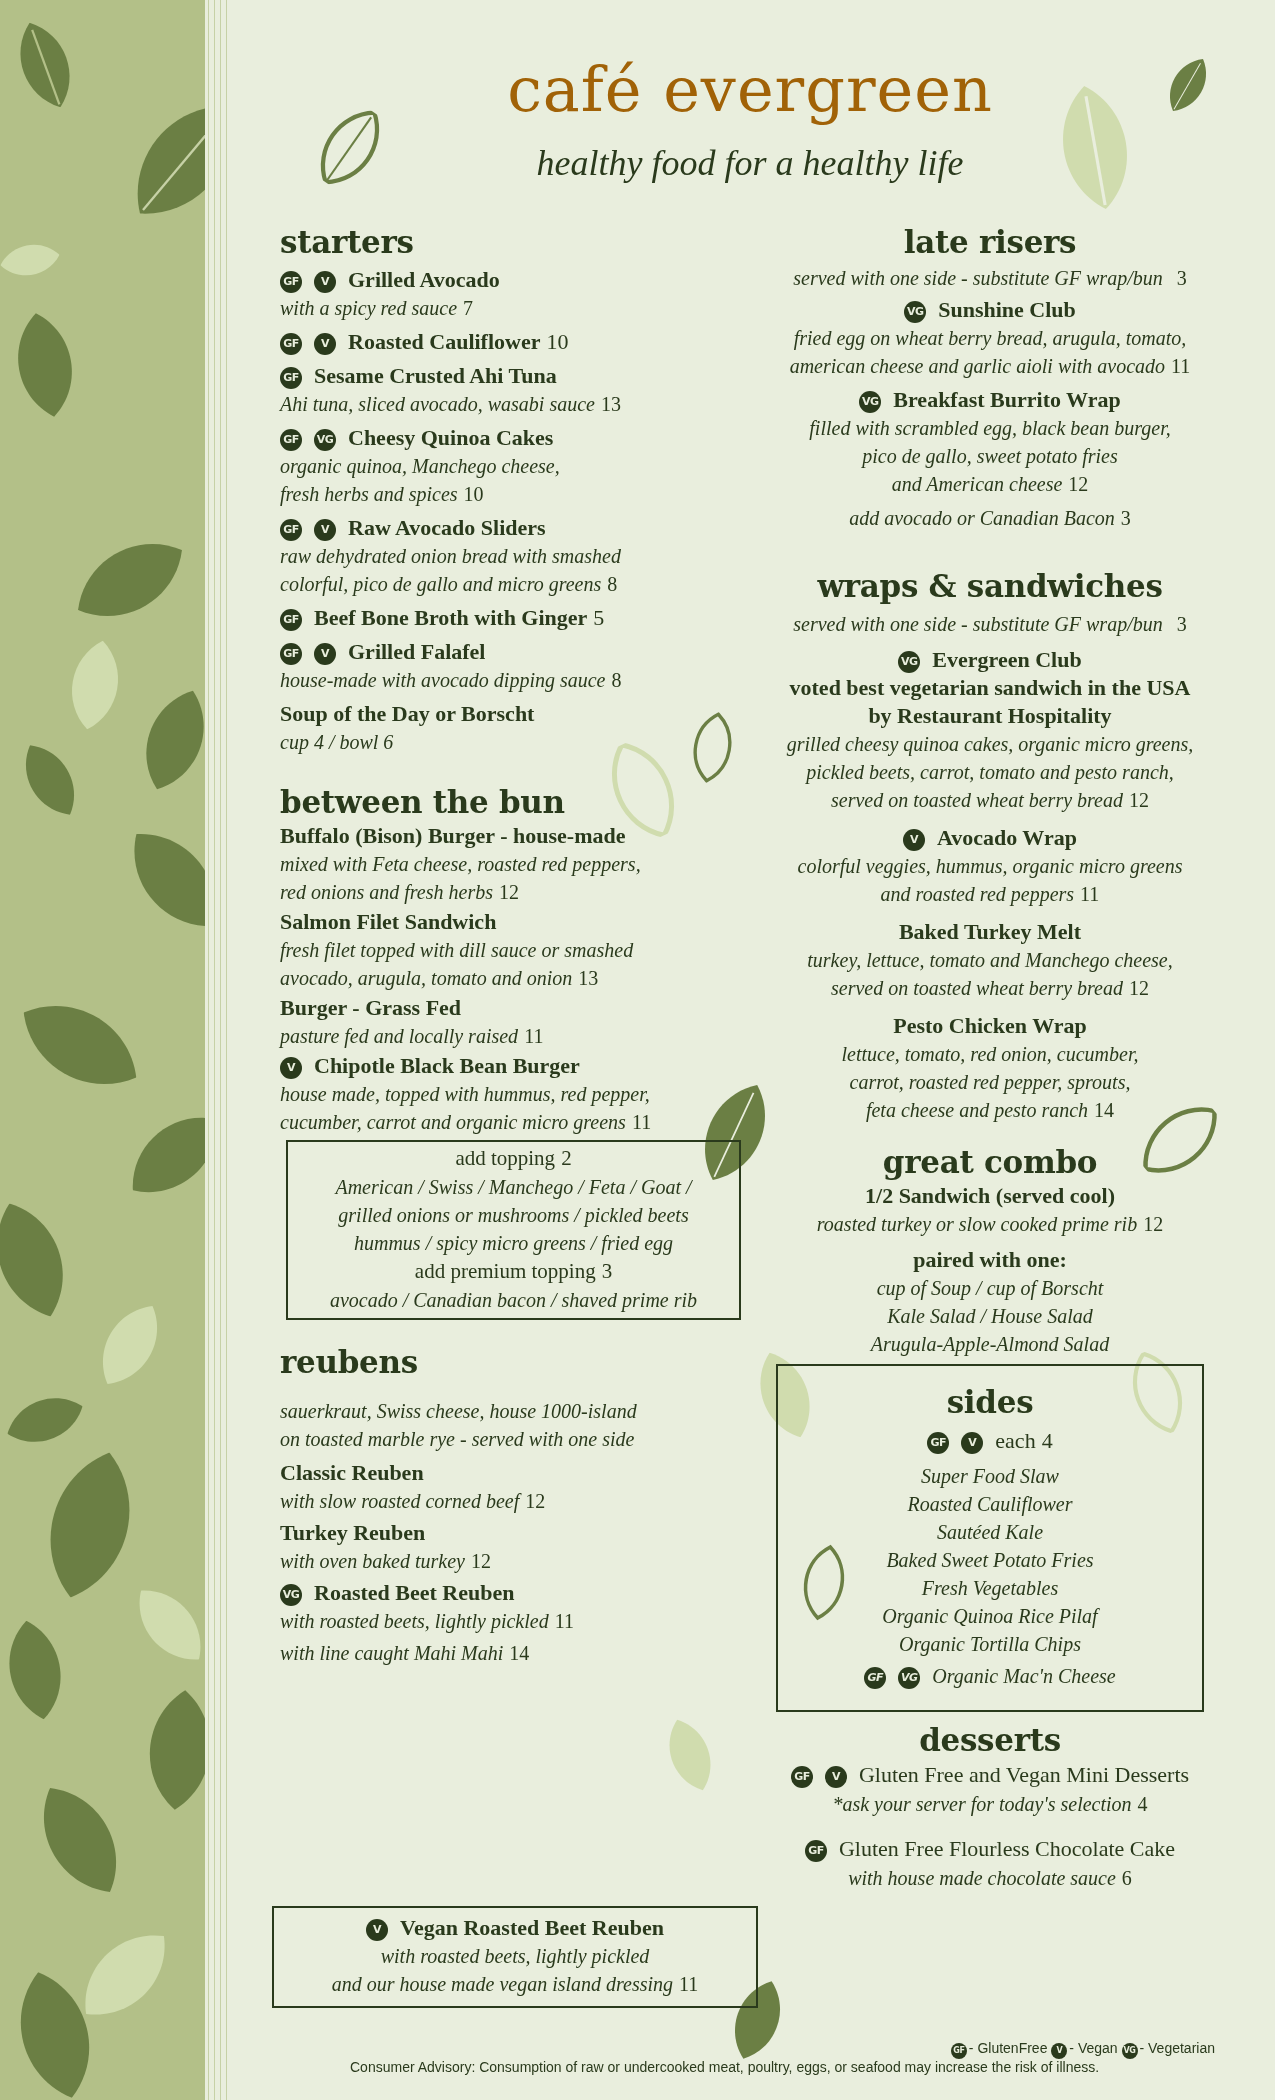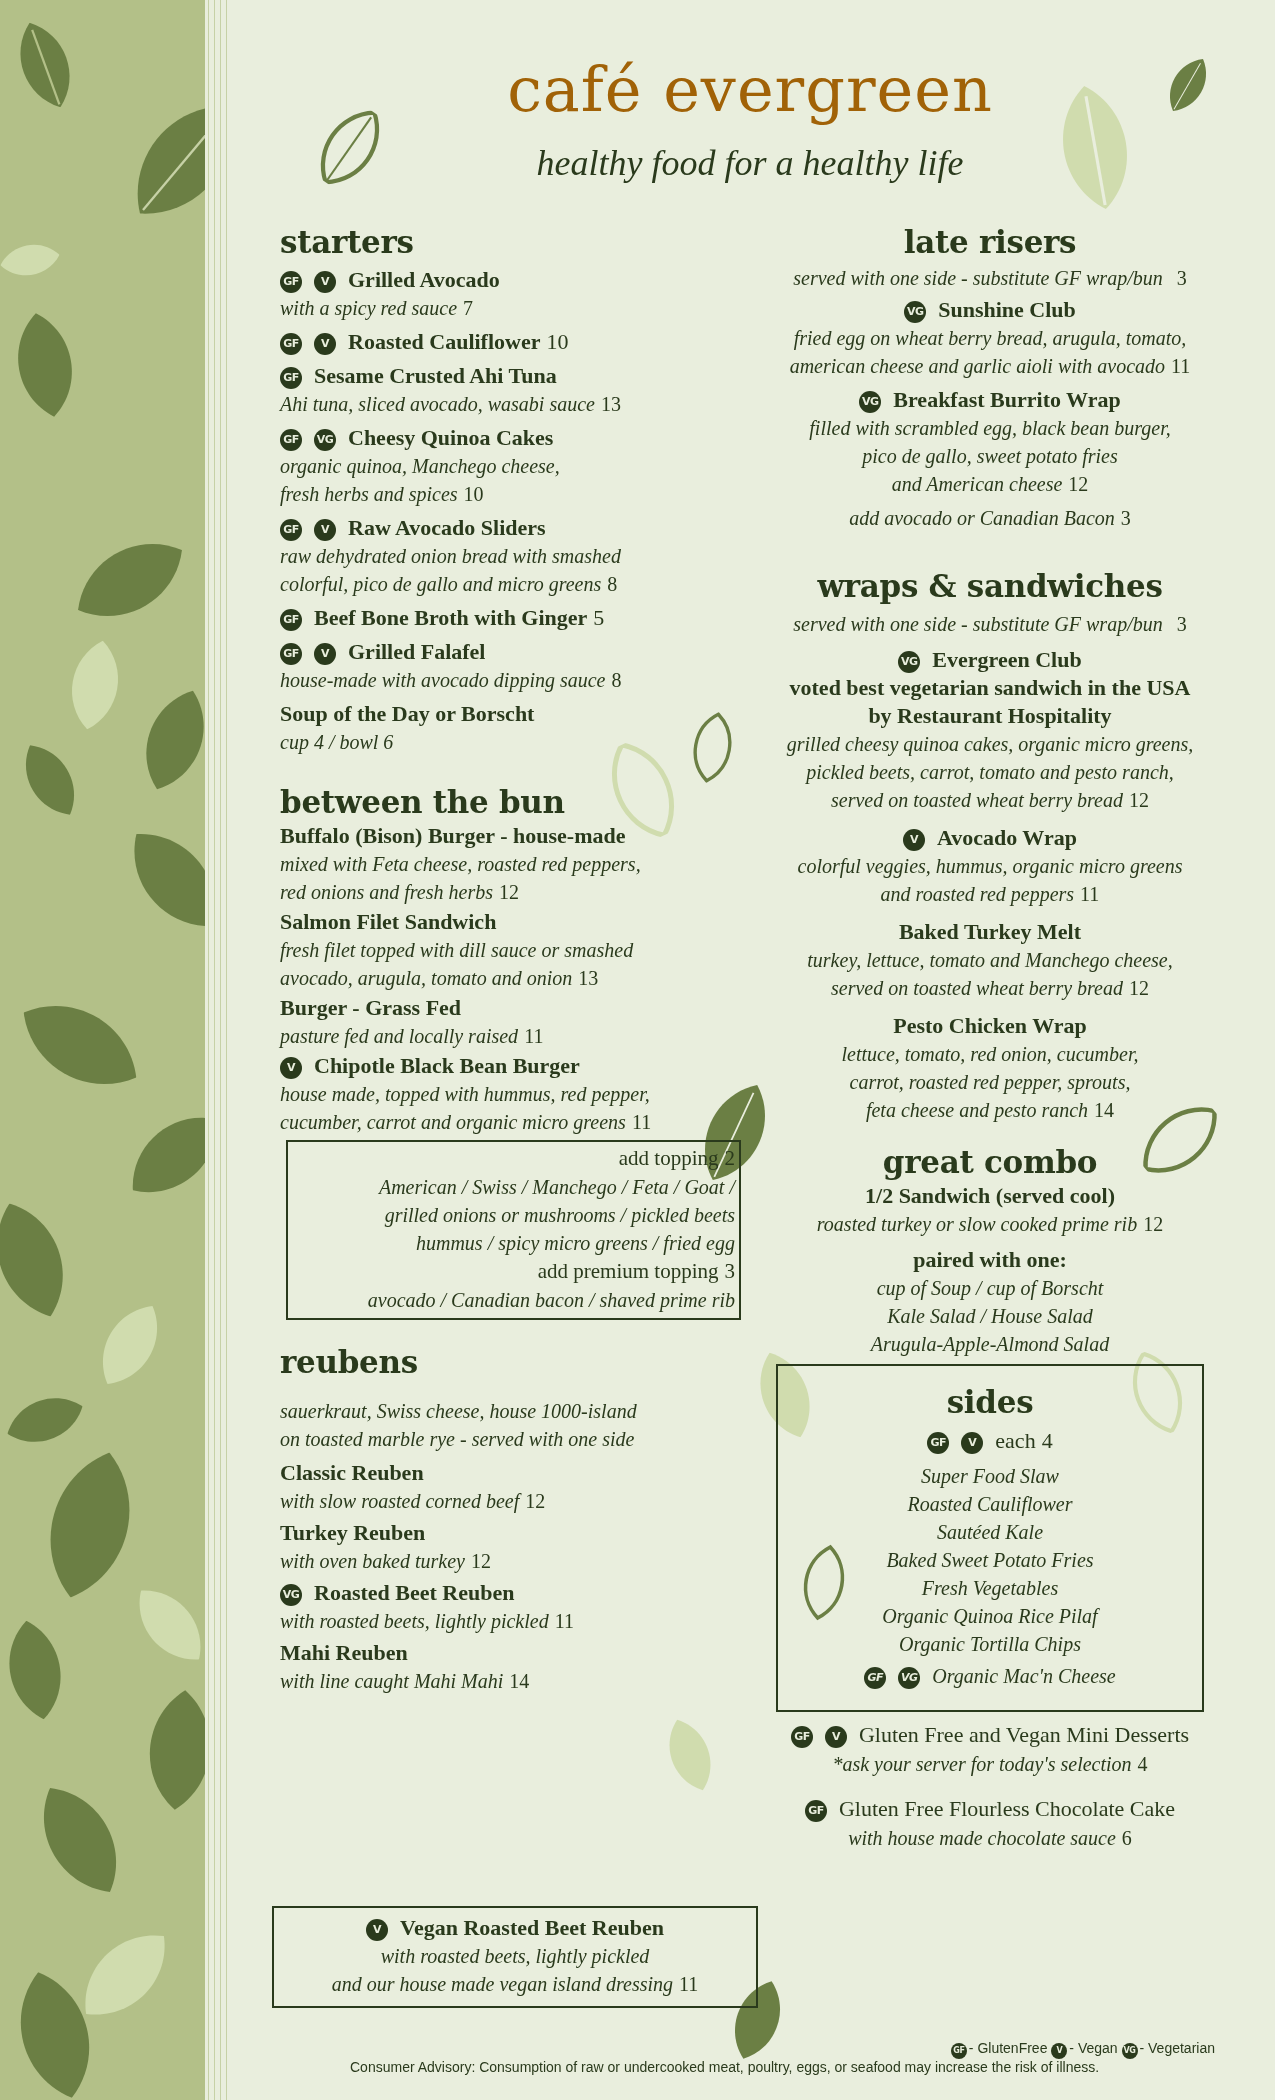--- a/index.html
+++ b/index.html
@@ -27,21 +27,21 @@
   .item-desc { font-family: "Liberation Serif", serif; font-style: italic; font-size: 20px; line-height: 28px; color: #2a3a1c; }
   .price { font-style: normal; margin-left: 6px; }
   .item { margin-bottom: 6px; }
 
   .badge { display: inline-block; width: 22px; height: 22px; border-radius: 50%; background: #2a3a1c; color: #e9eedd;
     font-family: "DejaVu Sans", sans-serif; font-weight: bold; font-size: 11px; line-height: 22px; text-align: center;
     vertical-align: 2px; margin-right: 12px; letter-spacing: -0.5px; }
   .badge.sm { width: 16px; height: 16px; font-size: 8px; line-height: 16px; margin-right: 2px; vertical-align: 0; }
 
   .box { border: 2px solid #2a3a1c; }
-  .topping-box { margin: 4px 0 0 6px; width: 455px; text-align: right; padding: 2px 4px 4px; }
+  .topping-box { margin: 4px 0 0 6px; width: 455px; text-align: center; padding: 2px 4px 4px; }
   .topping-box .plain { font-family: "Liberation Serif", serif; font-size: 21px; line-height: 29px; }
   .vegan-box { position: absolute; left: 272px; top: 1906px; width: 486px; text-align: center; padding: 6px 4px 8px; }
 
   .sides-box { width: 428px; margin: 0 auto; padding: 16px 10px 20px; }
   .center-desc { font-family: "Liberation Serif", serif; font-style: italic; font-size: 20px; line-height: 28px; }
   .plain-lg { font-family: "Liberation Serif", serif; font-size: 22px; line-height: 30px; }
 
   .footer-legend { position: absolute; right: 60px; top: 2040px; font-family: "Liberation Sans", sans-serif; font-size: 14px; color: #2a3a1c; }
   .footer-advisory { position: absolute; left: 350px; top: 2059px; font-family: "Liberation Sans", sans-serif; font-size: 14px; color: #2a3a1c; }
 </style>
@@ -308,21 +308,20 @@
     </div>
     <div class="item" style="margin-bottom:4px">
       <div class="item-name">Turkey Reuben</div>
       <div class="item-desc"><span>with oven baked turkey</span><span class="price">12</span></div>
     </div>
     <div class="item" style="margin-bottom:4px">
       <div class="item-name"><span class="badge">VG</span><span>Roasted Beet Reuben</span></div>
       <div class="item-desc"><span>with roasted beets, lightly pickled</span><span class="price">11</span></div>
     </div>
     <div class="item">
-      <div class="item-name">Mahi Reuben</div>
       <div class="item-desc"><span>with line caught Mahi Mahi</span><span class="price">14</span></div>
     </div>
   </section>
 </div>
 
 <div class="box vegan-box">
   <div class="item-name"><span class="badge">V</span><span>Vegan Roasted Beet Reuben</span></div>
   <div class="item-desc">with roasted beets, lightly pickled</div>
   <div class="item-desc"><span>and our house made vegan island dressing</span><span class="price">11</span></div>
 </div>
@@ -392,20 +391,21 @@
     <div class="center-desc">Roasted Cauliflower</div>
     <div class="center-desc">Sautéed Kale</div>
     <div class="center-desc">Baked Sweet Potato Fries</div>
     <div class="center-desc">Fresh Vegetables</div>
     <div class="center-desc">Organic Quinoa Rice Pilaf</div>
     <div class="center-desc">Organic Tortilla Chips</div>
     <div class="center-desc" style="margin-top:4px"><span class="badge">GF</span><span class="badge">VG</span><span>Organic Mac'n Cheese</span></div>
   </section>
 
   <section style="margin-top:8px">
+    <div class="sec-title">desserts</div>
     <div class="item" style="margin-bottom:16px">
       <div class="plain-lg"><span class="badge">GF</span><span class="badge">V</span><span>Gluten Free and Vegan Mini Desserts</span></div>
       <div class="center-desc"><span>*ask your server for today's selection</span><span class="price">4</span></div>
     </div>
     <div class="item">
       <div class="plain-lg"><span class="badge">GF</span><span>Gluten Free Flourless Chocolate Cake</span></div>
       <div class="center-desc"><span>with house made chocolate sauce</span><span class="price">6</span></div>
     </div>
   </section>
 </div>

